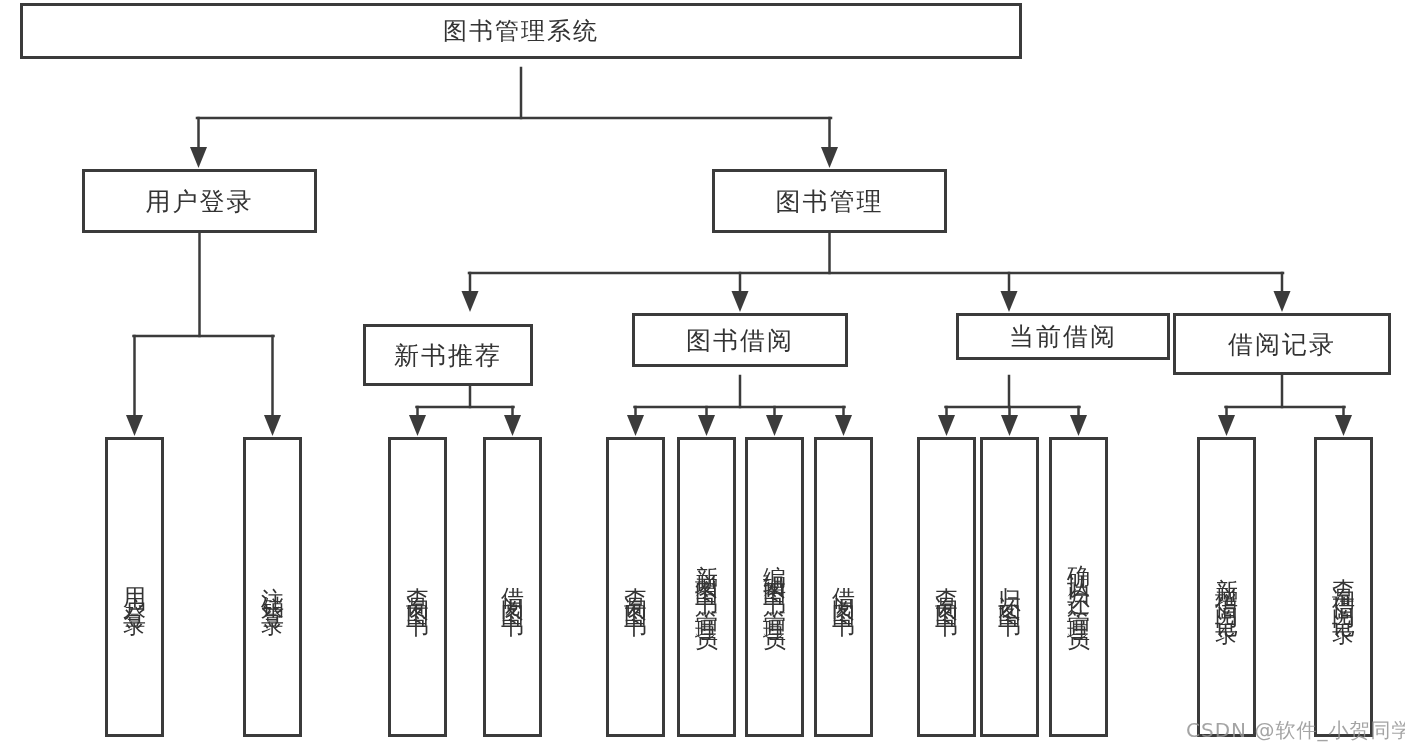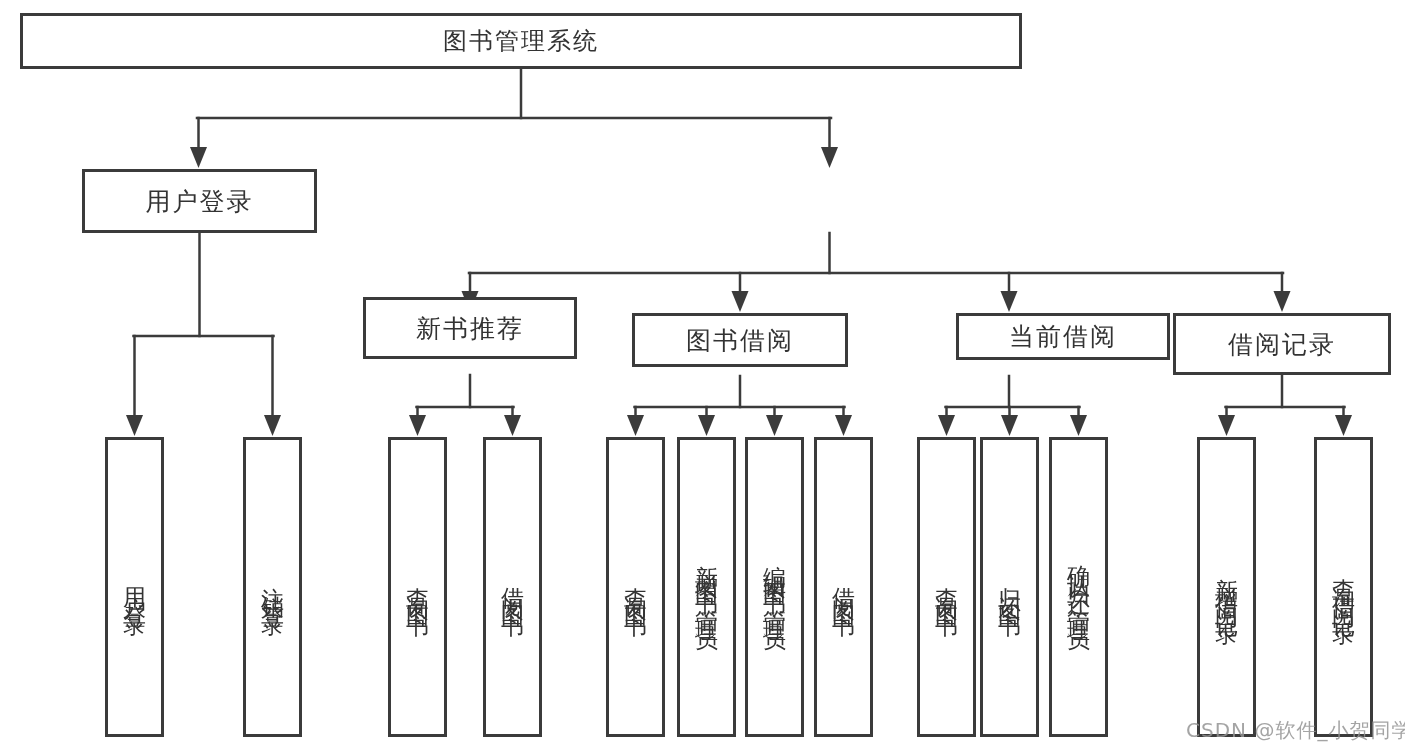--- a/index.html
+++ b/index.html
@@ -104,25 +104,26 @@
       <polygon points="766,415 783,415 774.5,436"></polygon>
       <polygon points="835,415 852,415 843.5,436"></polygon>
       <polygon points="938,415 955,415 946.5,436"></polygon>
       <polygon points="1001,415 1018,415 1009.5,436"></polygon>
       <polygon points="1070,415 1087,415 1078.5,436"></polygon>
       <polygon points="1218,415 1235,415 1226.5,436"></polygon>
       <polygon points="1335,415 1352,415 1343.5,436"></polygon>
     </g>
   </svg>
 
-  <div class="node hbox root" style="left:20px;top:13px;width:1002px;height:56px;">图书管理系统</div>
+  <div class="node hbox root" style="left:20px;top:3px;width:1002px;height:56px;">图书管理系统</div>
 
   <div class="node hbox" style="left:82px;top:169px;width:235px;height:64px;">用户登录</div>
+  <div class="node hbox" style="left:712px;top:169px;width:235px;height:64px;">图书管理</div>
 
-  <div class="node hbox" style="left:363px;top:297px;width:214px;height:62px;">新书推荐</div>
+  <div class="node hbox" style="left:363px;top:324px;width:170px;height:62px;">新书推荐</div>
   <div class="node hbox" style="left:632px;top:313px;width:216px;height:54px;">图书借阅</div>
   <div class="node hbox" style="left:956px;top:313px;width:214px;height:47px;">当前借阅</div>
   <div class="node hbox" style="left:1173px;top:313px;width:218px;height:62px;">借阅记录</div>
 
   <div class="node vbox" style="left:105px;">用户登录</div>
   <div class="node vbox" style="left:243px;">注销登录</div>
 
   <div class="node vbox" style="left:388px;">查询图书</div>
   <div class="node vbox" style="left:483px;">借阅图书</div>
 

